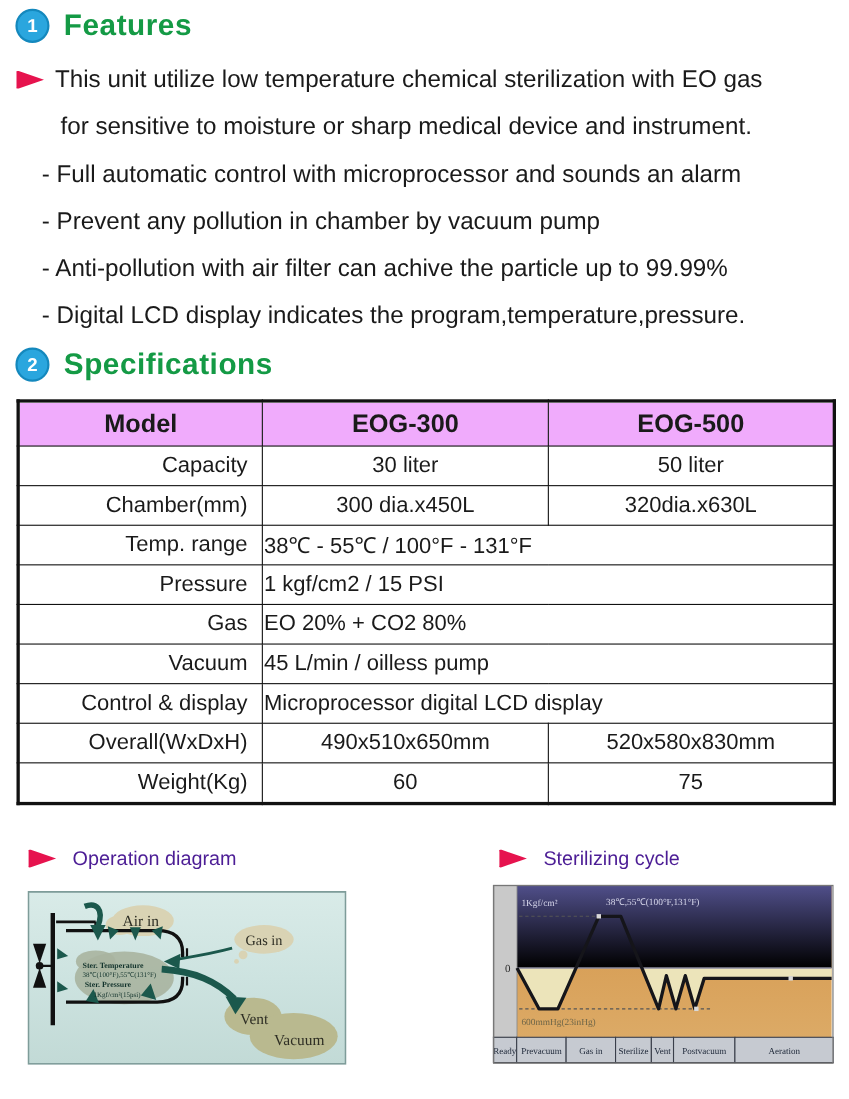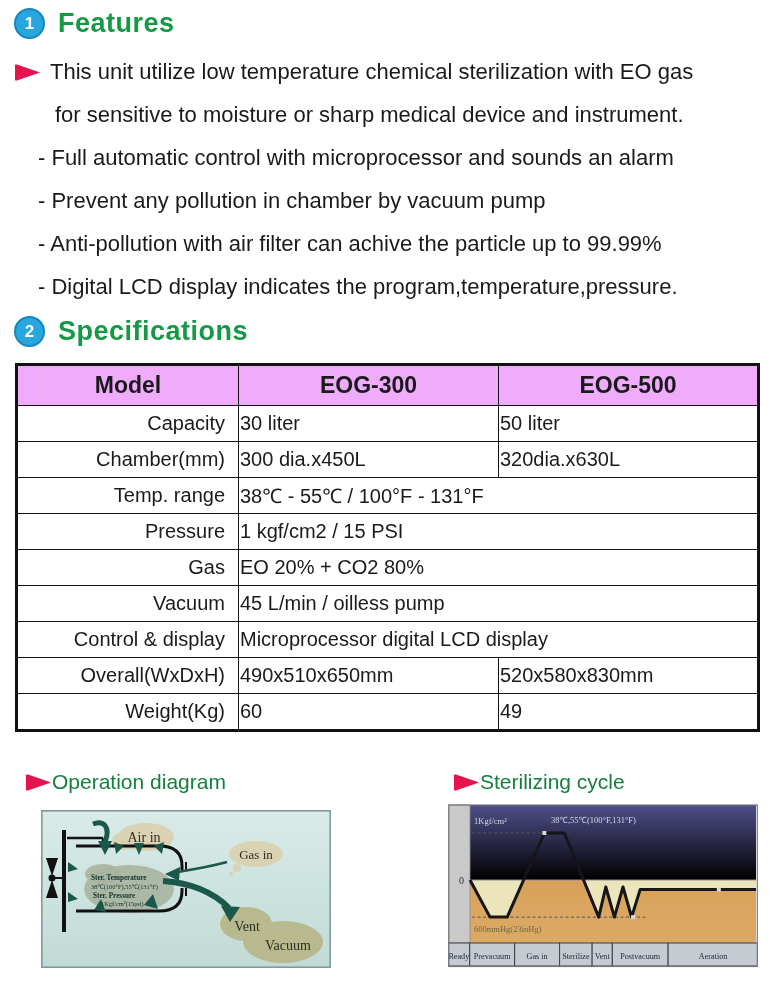--- a/index.html
+++ b/index.html
@@ -22,25 +22,25 @@
   .bullet-arrow{position:absolute;left:0;top:12px;}
 
   
   .spec-table{position:absolute;left:15px;top:363px;border-collapse:collapse;
               width:742px;table-layout:fixed;border:3px solid #111;}
   .spec-table th,.spec-table td{border:1.5px solid #111;overflow:hidden;}
   .spec-table thead th{background:#f0abfc;height:37px;font-size:23px;font-weight:bold;text-align:center;}
   .spec-table td{height:33px;font-size:20px;}
   .lbl-cell{font-size:21px;}
   .lbl-wrap{display:flex;justify-content:flex-end;align-items:center;padding:0 12px 0 12px;}
-  .val-cell{}
+  .val-cell{text-align:center;}
   .merged-cell{text-align:left;}
 
   
-  .sub-heading{position:absolute;display:flex;align-items:center;font-size:21px;color:#15803d;}
+  .sub-heading{position:absolute;display:flex;align-items:center;gap:14px;font-size:18px;color:#4c1d95;}
   .diagram-box{position:absolute;}
   svg text{font-family:"Liberation Serif", serif;}
 </style>
 </head>
 <body>
 
 <div class="page">
 
   <div class="sec-heading" style="left:14px;top:8px;">
     <span class="num-badge">1</span>
@@ -156,33 +156,33 @@
           <td class="val-cell">520x580x830mm</td>
         </tr>
         <tr>
           <td class="lbl-cell">
             <div class="lbl-wrap">
               <span>Weight</span>
               <span>(Kg)</span>
             </div>
           </td>
           <td class="val-cell">60</td>
-          <td class="val-cell">49</td>
+          <td class="val-cell">75</td>
         </tr>
       </tbody>
   </table>
 
   <div class="sub-heading" style="left:25px;top:770px;">
     <svg width="27" height="19" viewBox="0 0 27 19">
         <path d="M1,3 Q0,1 3,1.6 L26,9.5 L3,17.4 Q0,18 1,16 Z" fill="#e6134e"></path>
       </svg>
     <span>Operation diagram</span>
   </div>
 
-  <div class="diagram-box" style="left:41px;top:810px;">
+  <div class="diagram-box" style="left:25px;top:810px;">
     <svg width="290" height="158" viewBox="0 0 290 158">
       <defs>
         <linearGradient id="opbg" x1="0" y1="0" x2="0" y2="1">
           <stop offset="0" stop-color="#d9ebe8"></stop>
             <stop offset="0.5" stop-color="#cde3e0"></stop>
             <stop offset="1" stop-color="#c2dad6"></stop>
         </linearGradient>
       </defs>
       <rect x="0.8" y="0.8" width="288.4" height="156.4" fill="url(#opbg)" stroke="#7e9c99" stroke-width="1.6"></rect>
 

